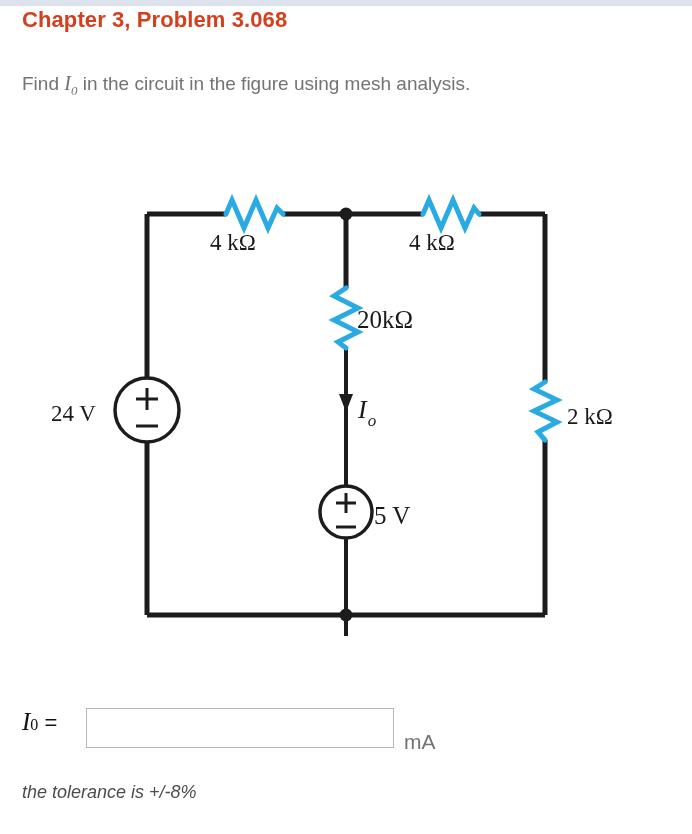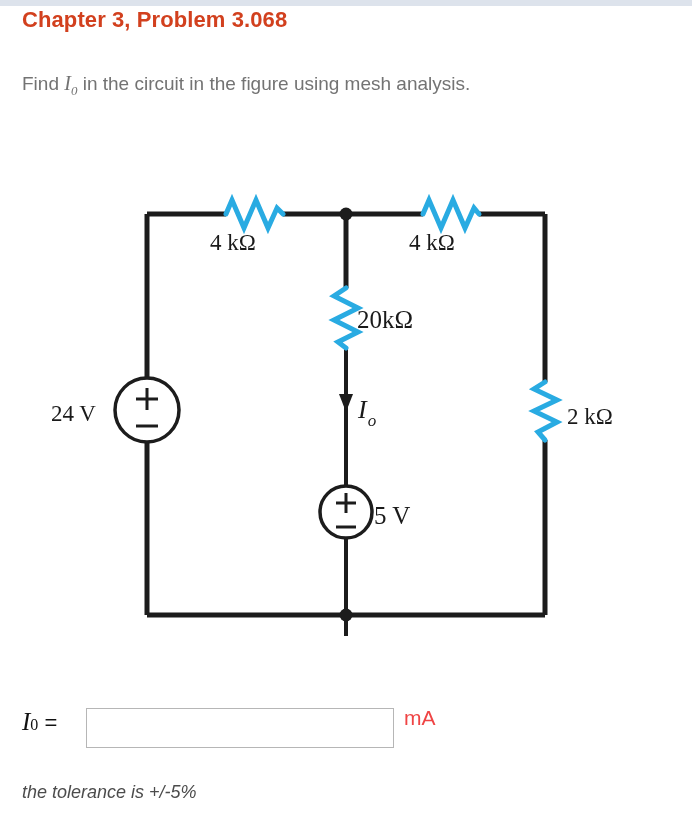--- a/index.html
+++ b/index.html
@@ -85,23 +85,23 @@
     border: 1px solid #b6b6b6;
     background: #ffffff;
     font-family: "Liberation Sans", sans-serif;
     font-size: 16px;
     padding: 2px 6px;
     color: #111;
     outline: none;
   }
   .ans-unit {
     position: absolute;
-    left: 404px; top: 6px;
+    left: 404px; top: 30px;
     font-size: 21px;
-    color: #ef4444;
+    color: #737373;
   }
   .tolerance {
     position: absolute;
     left: 22px; top: 782px;
     font-size: 18px;
     font-style: italic;
     color: #4c4c4c;
     white-space: nowrap;
   }
 </style>
@@ -172,13 +172,13 @@
     <text x="347" y="268" font-family="'Liberation Serif', serif" font-size="26" font-style="italic" fill="#1a1a1a"><tspan>I</tspan><tspan dx="1" dy="8" font-size="17">o</tspan></text>
   </svg>
 </div>
 
 <div class="answer-row">
   <div class="ans-label"><span class="ital">I</span><span class="sub">0</span> <span class="eq">=</span></div>
   <input class="ans-input" type="text" placeholder="" style="">
   <div class="ans-unit">mA</div>
 </div>
 
-<div class="tolerance">the tolerance is +/-5%</div>
+<div class="tolerance">the tolerance is +/-8%</div>
 
 </body></html>

